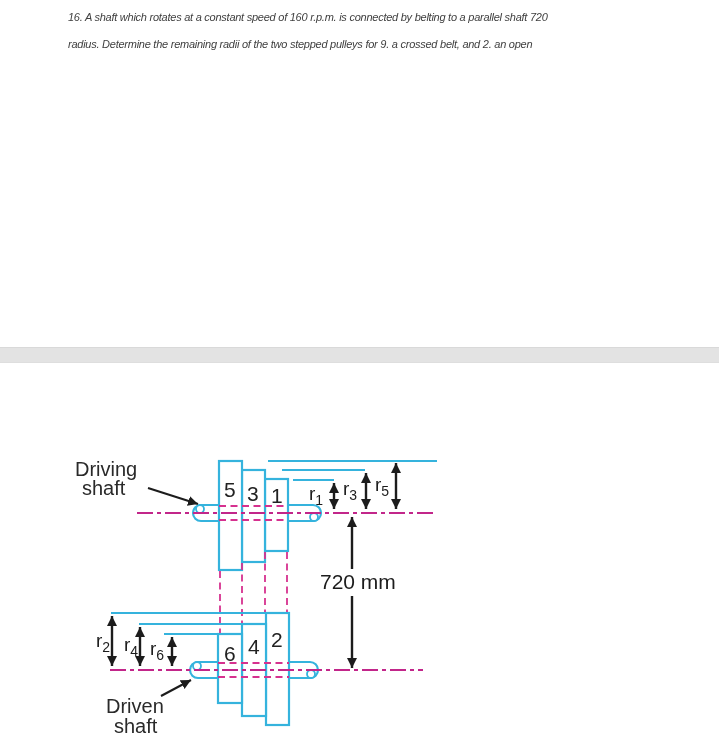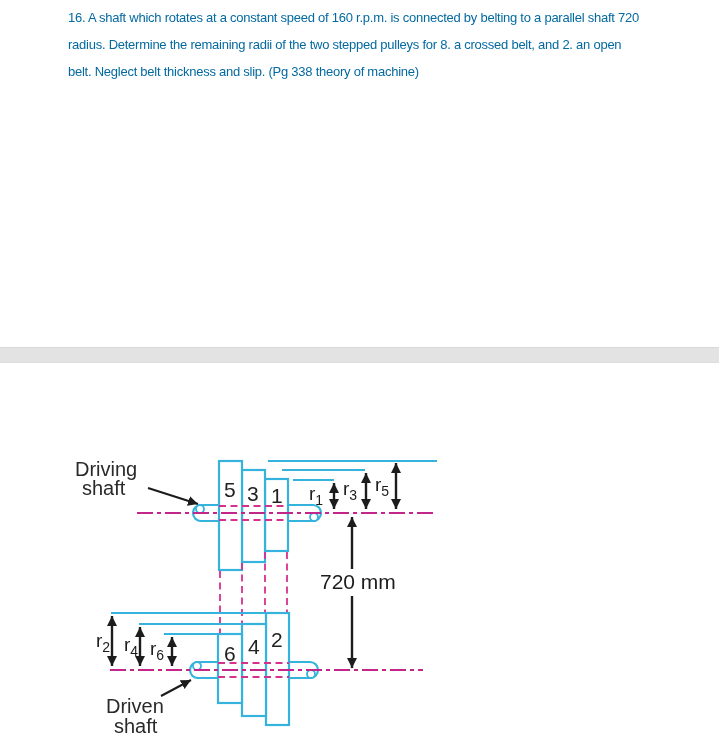--- a/index.html
+++ b/index.html
@@ -3,22 +3,22 @@
 <meta charset="utf-8">
 <style>
   html,body { margin:0; padding:0; background:#fff; }
   .canvas {
     position:relative; width:719px; height:745px; background:#ffffff;
     overflow:hidden; font-family:"Liberation Sans", sans-serif;
   }
   
   .problem {
     position:absolute; left:68px; top:4px;
-    font-size:13px; line-height:27px; letter-spacing:-0.25px;
-    color:#0369a1; white-space:nowrap;
+    font-size:11px; line-height:27px; letter-spacing:-0.25px;
+    color:#404040; white-space:nowrap;font-style:italic;
   }
   
   .divider {
     position:absolute; left:0; top:347px; width:719px; height:14px;
     background:#e3e3e3; border-top:1px solid #d9d9d9; border-bottom:1px solid #dedede;
   }
   
   .diagram { position:absolute; left:0; top:0; width:719px; height:745px; }
   .cy      { stroke:#35b3dd; stroke-width:2.2; fill:none; }
   .step    { stroke:#35b3dd; stroke-width:2.2; fill:#ffffff; }
@@ -36,22 +36,21 @@
   .t-r     { font-size:19px; fill:#1c1c1c; }
   .t-sub   { font-size:14px; }
 </style>
 </head>
 <body>
 
 <div class="canvas">
 
   <div class="problem">
     <div>16. A shaft which rotates at a constant speed of 160 r.p.m. is connected by belting to a parallel shaft 720</div>
-    <div>radius. Determine the remaining radii of the two stepped pulleys for 8. a crossed belt, and 2. an open</div>
-    <div>belt. Neglect belt thickness and slip. (Pg 338 theory of machine)</div>
+    <div>radius. Determine the remaining radii of the two stepped pulleys for 9. a crossed belt, and 2. an open</div>
   </div>
 
   <div class="divider"></div>
 
   <svg class="diagram" viewBox="0 0 719 745">
     <defs>
       <marker id="arr" markerUnits="userSpaceOnUse" markerWidth="14" markerHeight="12" refX="10" refY="5" orient="auto">
         <path class="ah" d="M0,0 L10,5 L0,10 Z"></path>
       </marker>
       <marker id="arrs" markerUnits="userSpaceOnUse" markerWidth="14" markerHeight="12" refX="10" refY="5" orient="auto-start-reverse">

